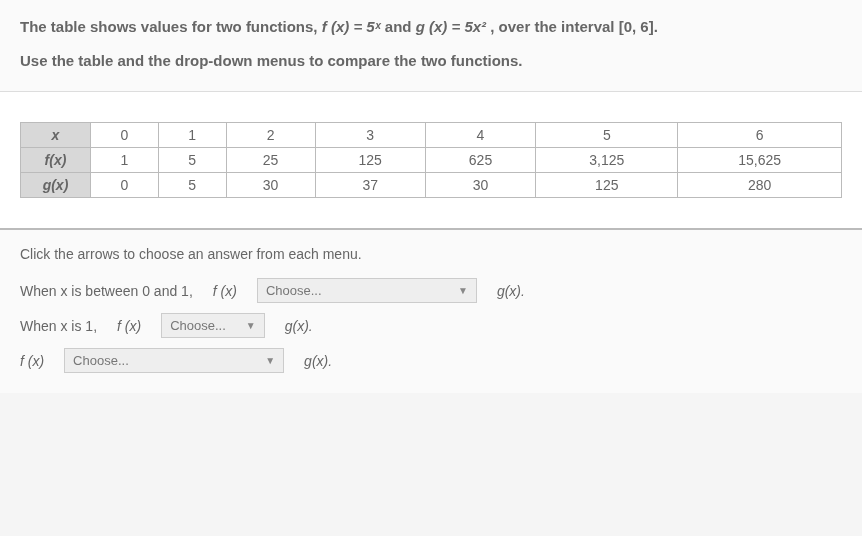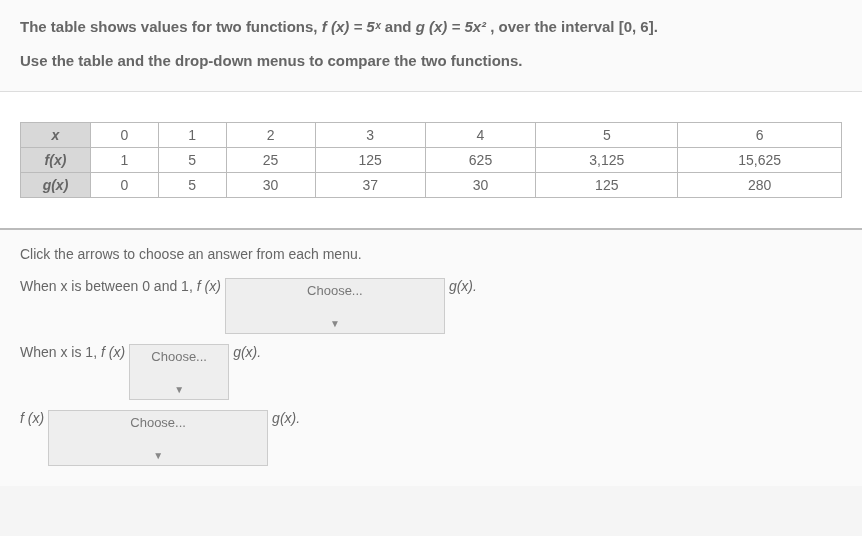--- a/index.html
+++ b/index.html
@@ -51,37 +51,37 @@
   padding: 16px 21px 10px 20px;
   background: #fafafa;
 }
 .instructions p {
   font-size: 14px;
   color: #666;
   margin-bottom: 16px;
 }
 .row {
   display: flex;
-  gap: 4px;
+  align-items: center;
+  gap: 20px;
   margin-bottom: 10px;
   font-size: 14px;
   color: #666;
 }
 .dropdown {
   display: inline-flex;
   align-items: center;
   background: #eee;
   border: 1px solid #ccc;
   padding: 4px 8px;
   font-size: 13px;
   color: #777;
   min-width: 100px;
   justify-content: space-between;
   gap: 20px;
-  flex-direction: column;
 }
 .dropdown.wide { min-width: 220px; }
 .chev {
   font-size: 10px;
   color: #888;
 }
 .math { font-style: italic; }
 </style>
 </head>
 <body>

